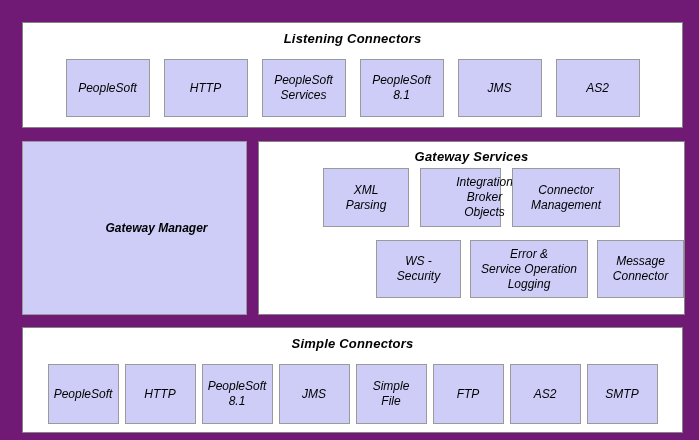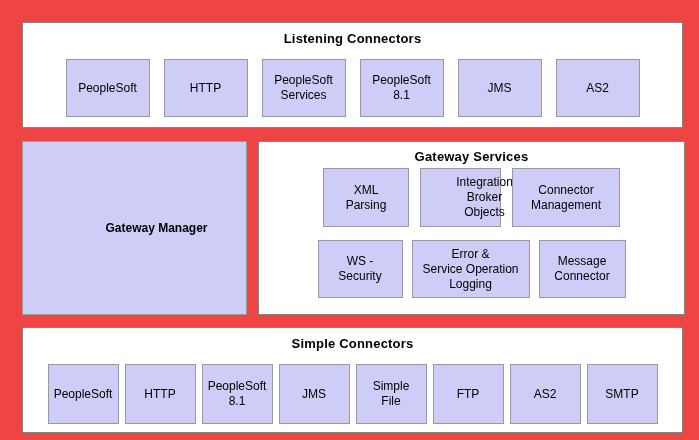--- a/index.html
+++ b/index.html
@@ -4,24 +4,25 @@
 <style>
   html, body {
     margin: 0;
     padding: 0;
     background: #ffffff;
   }
   #canvas {
     position: relative;
     width: 699px;
     height: 440px;
-    background: #ef4444;
+    background: #701a75;
     font-family: "Liberation Sans", sans-serif;
     color: #000000;
     overflow: hidden;
+    font-style: italic;
   }
   .section {
     position: absolute;
     background: #ffffff;
     border: 1px solid #848484;
     box-sizing: border-box;
   }
   .section-title {
     text-align: center;
     font-weight: bold;
@@ -76,21 +77,21 @@
   #gateway-services-section {
     left: 258px; top: 141px;
     width: 427px; height: 174px;
   }
   #gateway-services-section .section-title { padding-top: 7px; }
   #gs-row1 { margin-top: 4px; gap: 11px; }
   #gs-row1 .dbox { height: 59px; }
   #gs-box-xml { width: 86px; }
   #gs-box-ibo { width: 81px; padding-left: 48px; }
   #gs-box-cm  { width: 108px; }
-  #gs-row2 { margin-top: 13px; gap: 9px; }
+  #gs-row2 { margin-top: 13px; gap: 9px; justify-content: flex-end; }
   #gs-row2 .dbox { height: 58px; }
   #gs-box-ws  { width: 85px; }
   #gs-box-esol { width: 118px; }
   #gs-box-eh  { width: 87px; }
   #gs-box-mv  { width: 87px; }
 
   
   #target-section {
     left: 22px; top: 327px;
     width: 661px; height: 106px;

